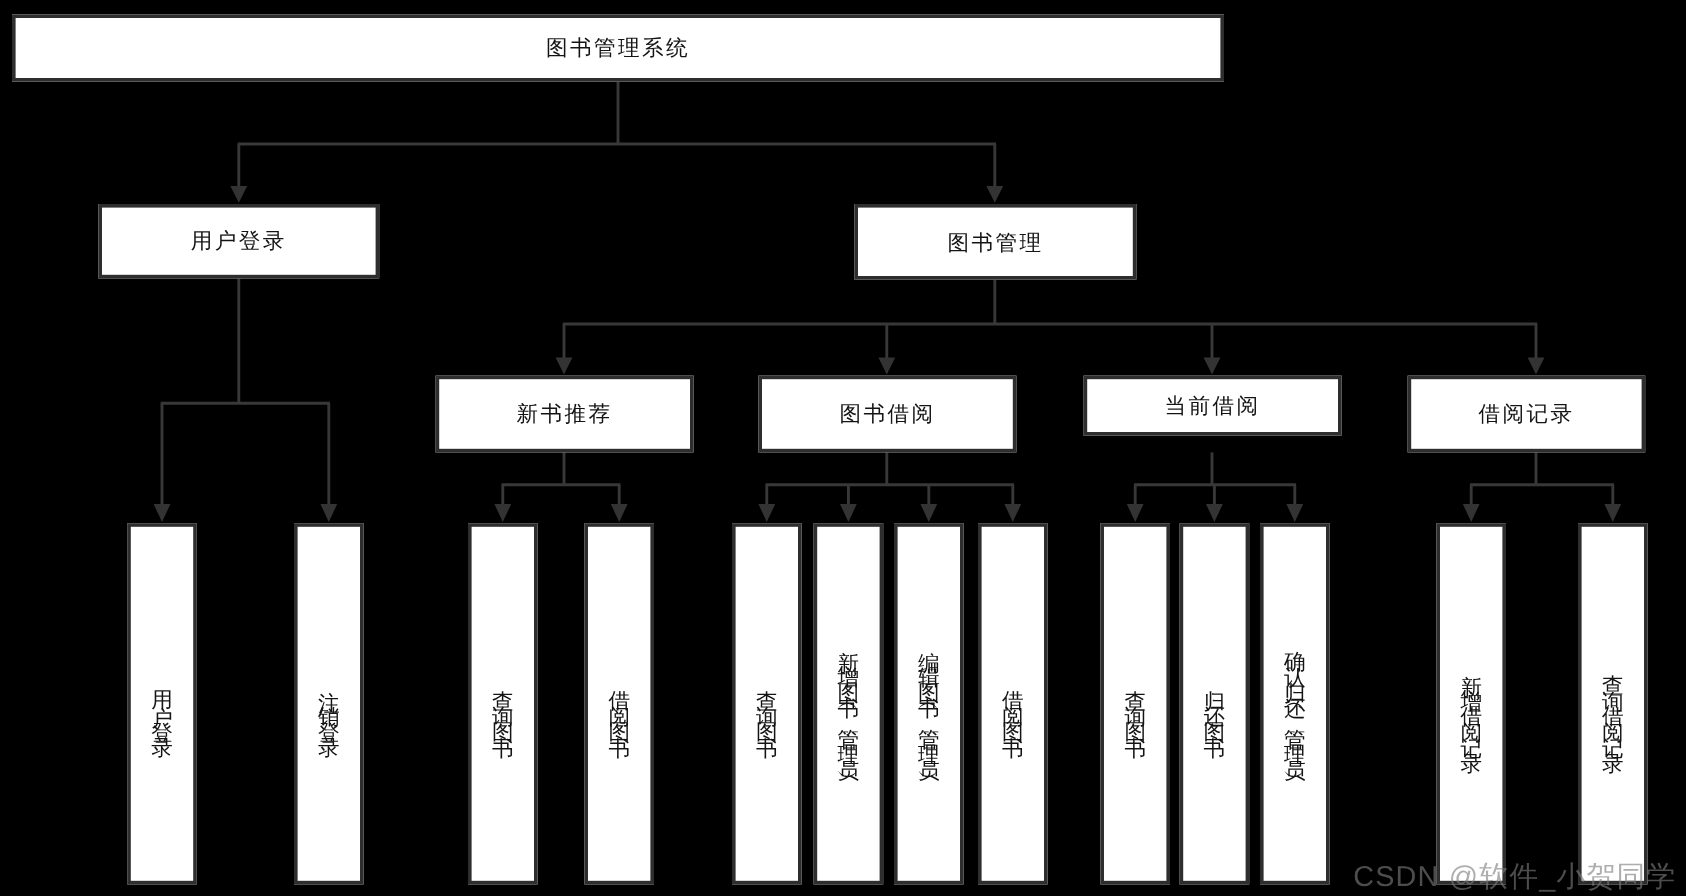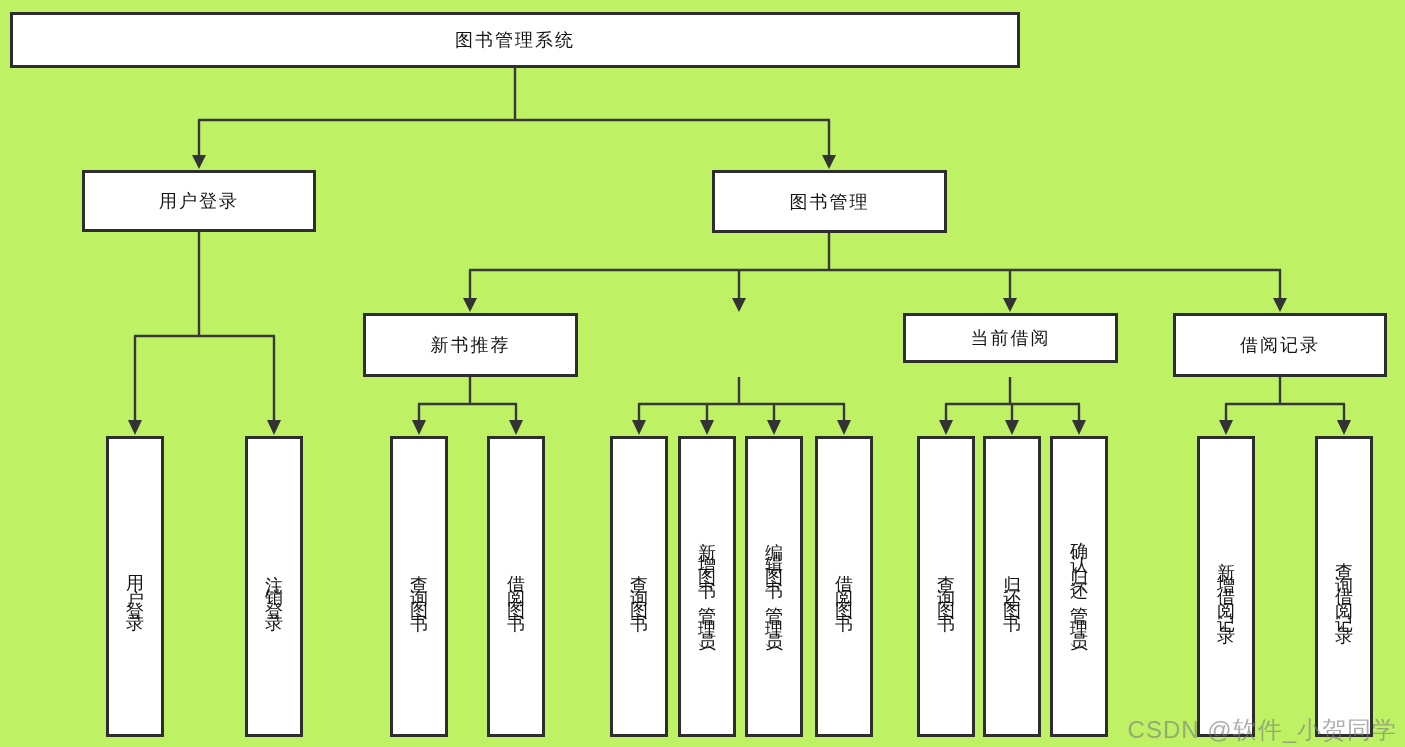--- a/index.html
+++ b/index.html
@@ -1,19 +1,19 @@
 <!DOCTYPE html>
 <html><head>
 <meta charset="utf-8">
 <style>
   html,body{margin:0;padding:0;background:#ffffff;}
   #canvas{
     position:relative;
     width:1405px;height:747px;
-    background:#bef264;
+    background:#000000;
     font-family:"Liberation Sans","DejaVu Sans",sans-serif;
     overflow:hidden;
   }
   .box{
     position:absolute;
     border:3px solid #2e2e2e;
     background:#ffffff;
     display:flex;
     align-items:center;
     justify-content:center;
@@ -134,24 +134,27 @@
   <div class="box hbox" style="left:82px;top:170px;width:234px;">
     <span>用户登录</span>
   </div>
   <div class="box hbox" style="left:363px;top:313px;width:215px;height:64px;">
     <span>新书推荐</span>
   </div>
 
   <div class="box hbox" style="left:712px;top:170px;width:235px;height:63px;">
     <span>图书管理</span>
   </div>
+  <div class="box hbox" style="left:632px;top:313px;width:215px;height:64px;">
+    <span>图书借阅</span>
+  </div>
   <div class="box hbox" style="left:903px;top:313px;width:215px;height:50px;">
     <span>当前借阅</span>
   </div>
-  <div class="box hbox" style="left:1173px;top:313px;width:214px;height:64px;">
+  <div class="box hbox" style="left:1173px;top:313px;width:198px;height:64px;">
     <span>借阅记录</span>
   </div>
 
   <div class="box vbox" style="left:106px;">
     <span>用户登录</span>
   </div>
   <div class="box vbox" style="left:245px;">
     <span>注销登录</span>
   </div>
 

